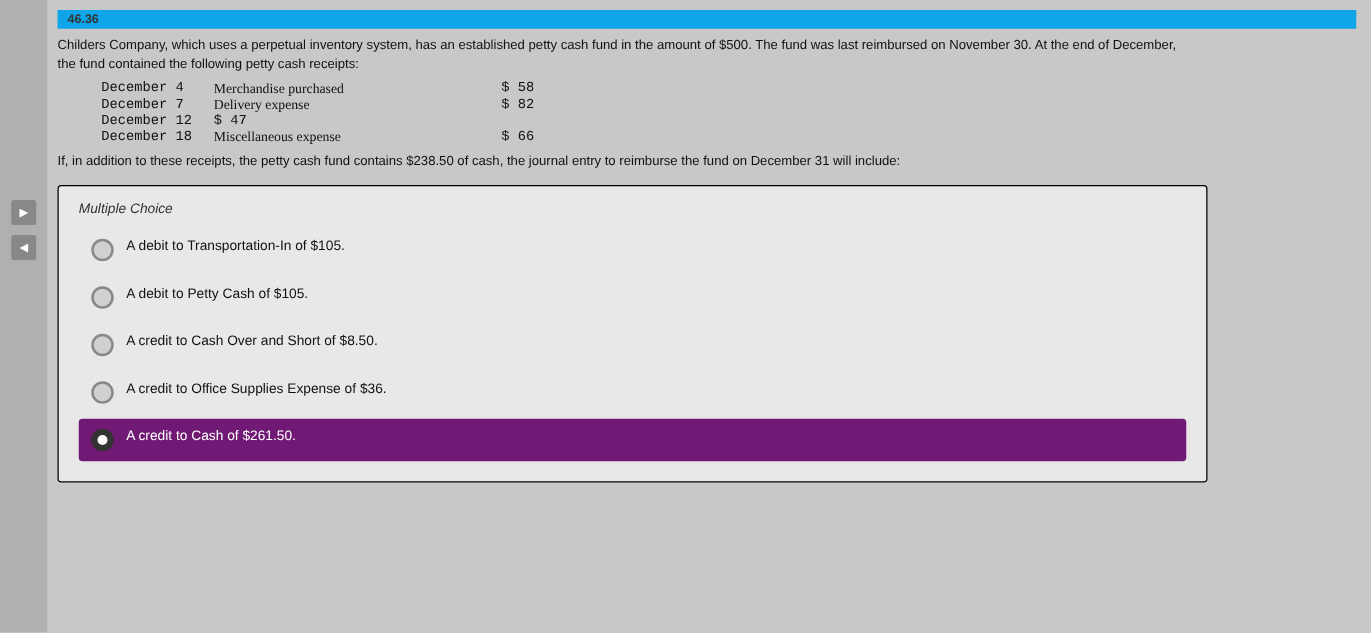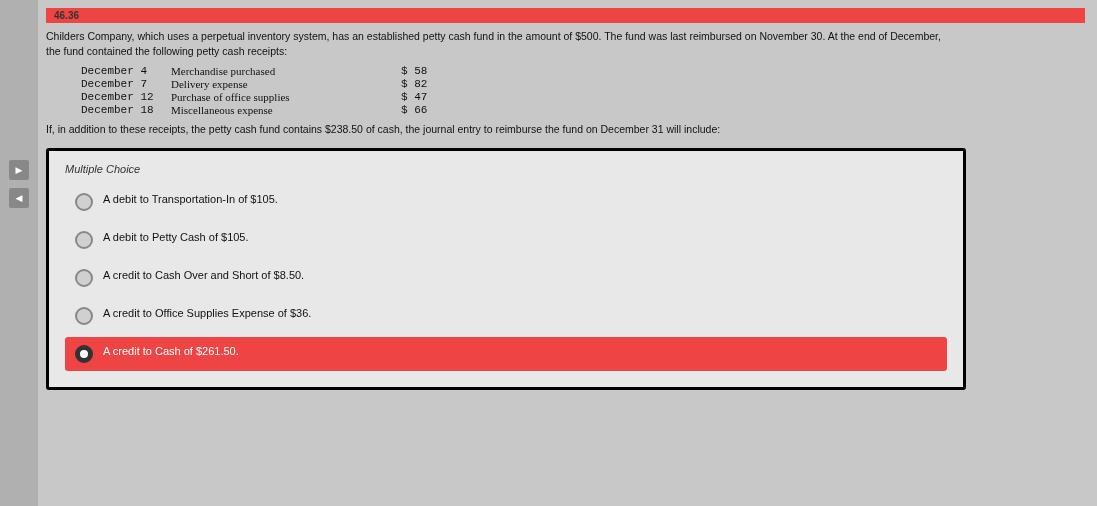--- a/index.html
+++ b/index.html
@@ -78,21 +78,21 @@
     .question-text {
       font-size: 10.5px;
       color: #111;
       line-height: 1.45;
       margin-bottom: 10px;
       max-width: 900px;
     }
 
     .question-card {
       background: #e8e8e8;
-      border: 3px solid #000000;
+      border: 1px solid #000000;
       border-radius: 3px;
       padding: 12px 16px;
       max-width: 920px;
     }
 
     .multiple-choice-label {
       font-size: 11px;
       color: #333;
       font-style: italic;
       margin-bottom: 10px;
@@ -101,21 +101,21 @@
     .option {
       display: flex;
       align-items: flex-start;
       padding: 8px 10px;
       margin-bottom: 4px;
       border-radius: 3px;
       cursor: pointer;
     }
 
     .option:last-child {
-      background: #ef4444;
+      background: #701a75;
       border-radius: 3px;
     }
 
     .option:last-child .option-text {
       color: #fff;
     }
 
     .radio-outer {
       width: 18px;
       height: 18px;
@@ -144,21 +144,21 @@
     .radio-inner.selected-white {
       background: white;
     }
 
     .option-text {
       font-size: 11px;
       color: #111;
     }
 
     .top-bar {
-      background: #ef4444;
+      background: #0ea5e9;
       padding: 2px 8px;
       font-size: 10px;
       color: #444;
       display: flex;
       align-items: flex-end;
       gap: 20px;
       margin-bottom: 6px;
     }
 
     .top-bar-num {
@@ -189,21 +189,20 @@
       <span class="desc">Merchandise purchased</span>
       <span class="amount">$ 58</span>
     </div>
       <div class="row">
       <span class="date">December 7</span>
       <span class="desc">Delivery expense</span>
       <span class="amount">$ 82</span>
     </div>
       <div class="row">
       <span class="date">December 12</span>
-      <span class="desc">Purchase of office supplies</span>
       <span class="amount">$ 47</span>
     </div>
       <div class="row">
       <span class="date">December 18</span>
       <span class="desc">Miscellaneous expense</span>
       <span class="amount">$ 66</span>
     </div>
     </div>
 
   <div class="question-text">If, in addition to these receipts, the petty cash fund contains $238.50 of cash, the journal entry to reimburse the fund on December 31 will include:</div>

